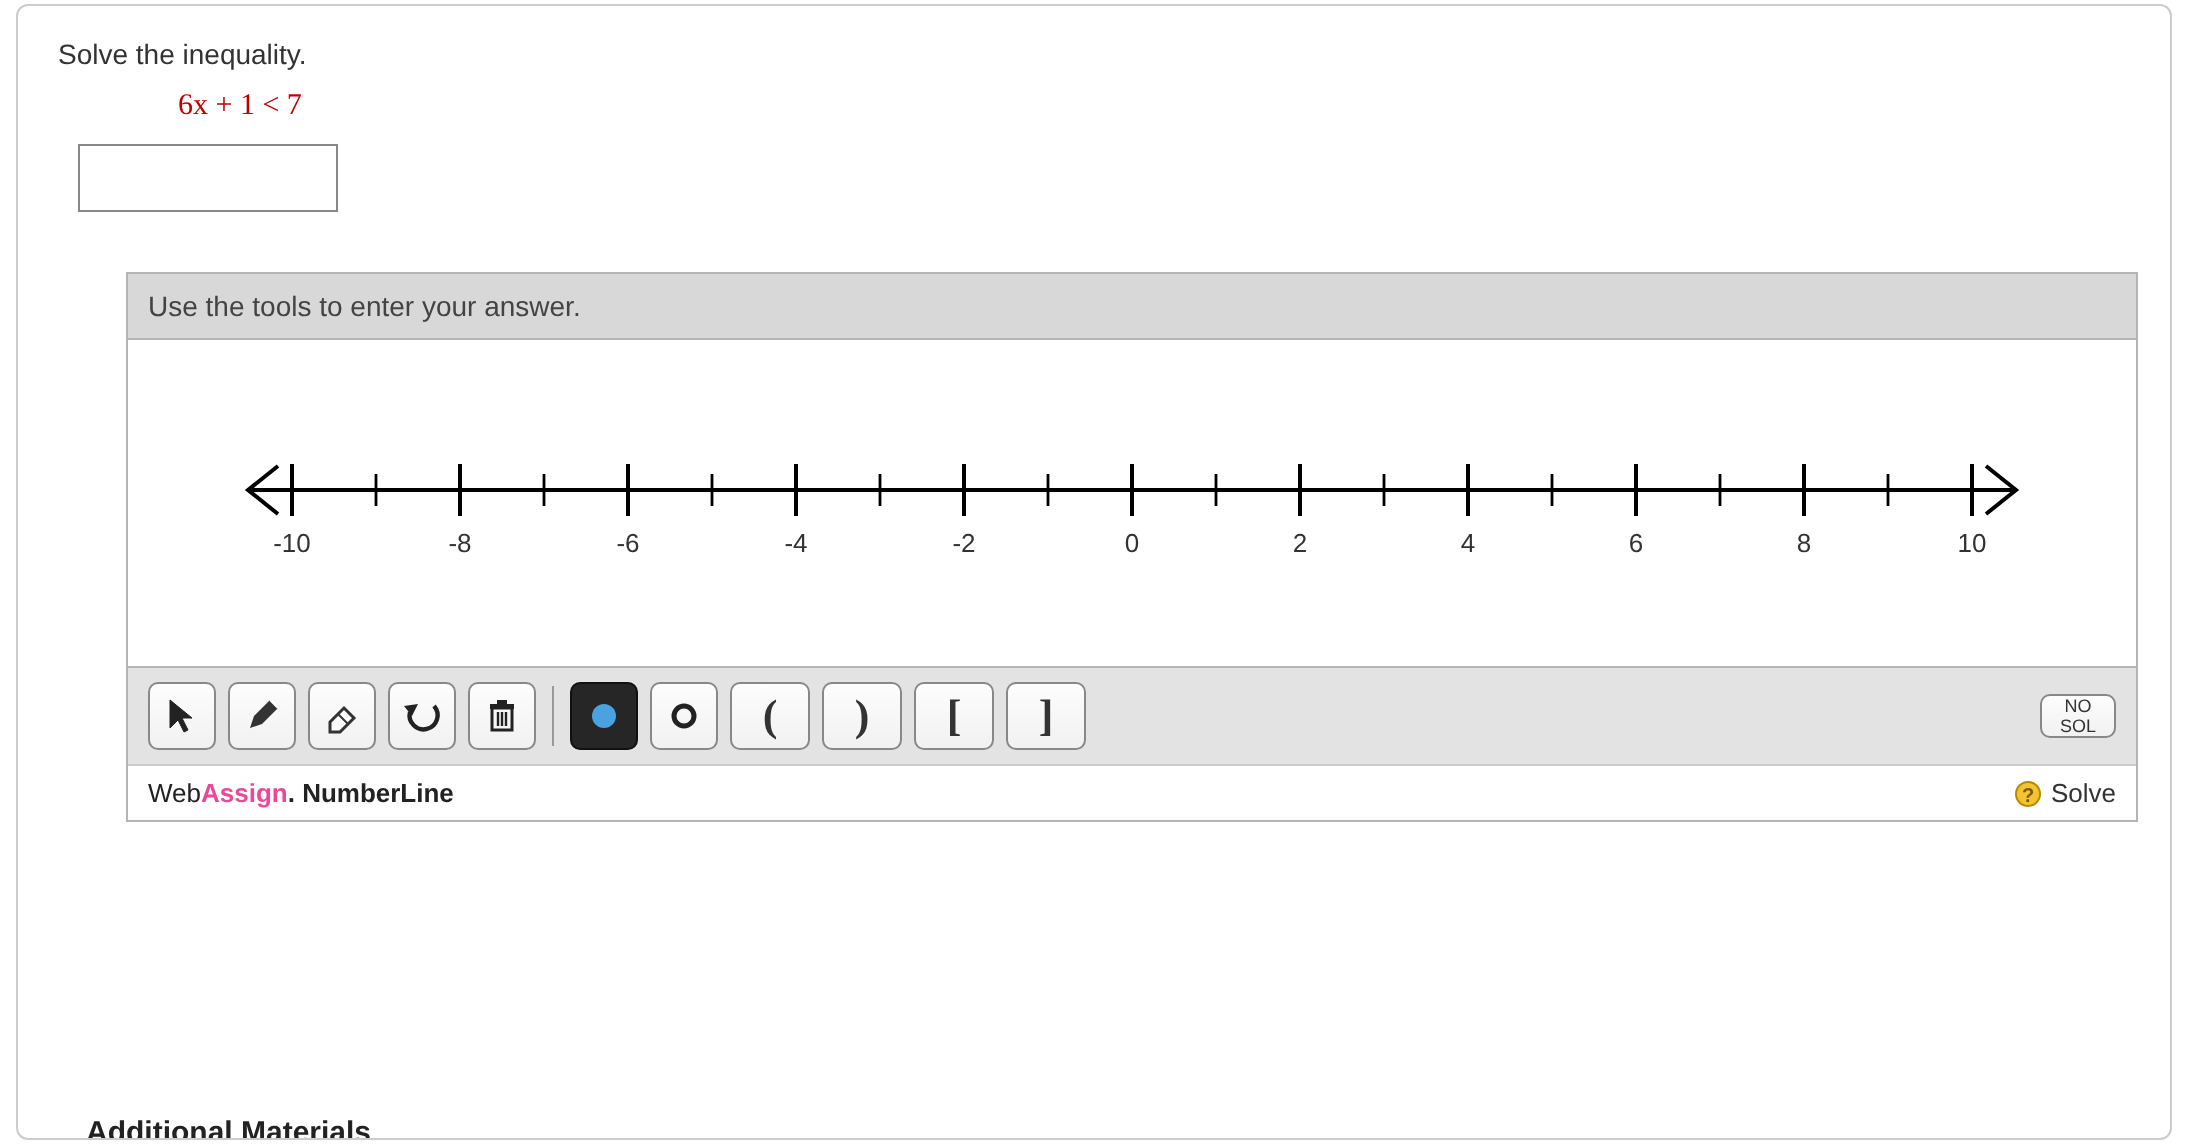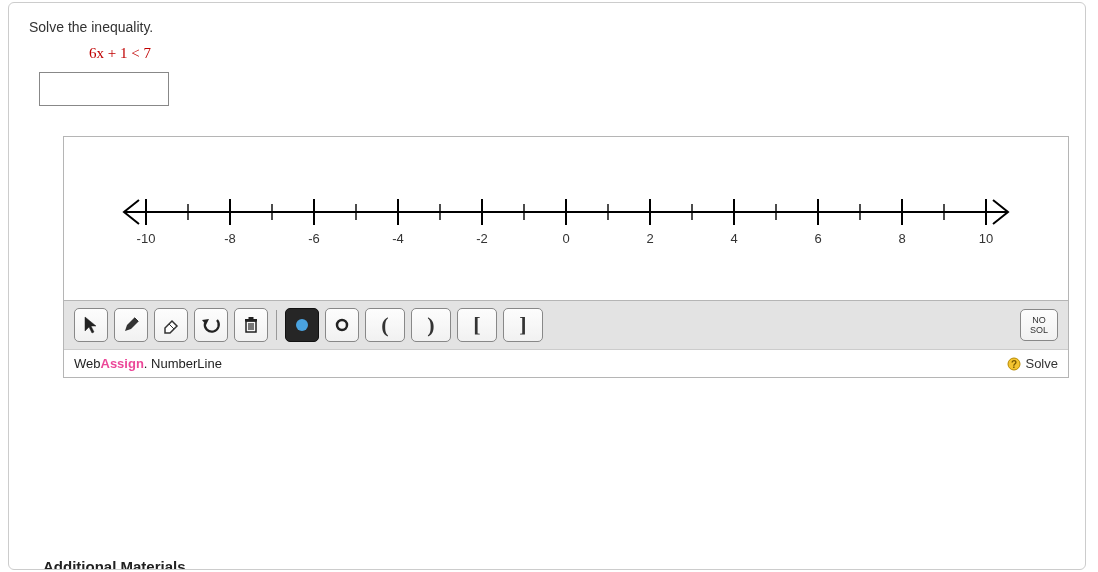--- a/index.html
+++ b/index.html
@@ -85,26 +85,26 @@
     background: #fff;
     border-top: 1px solid #ccc;
     padding: 6px 10px;
     display: flex;
     align-items: center;
     justify-content: space-between;
     font-size: 13px;
   }
   .brand { font-family: Arial, sans-serif; font-size: 13px; color:#222; }
   .brand .red { color:#ec4899; font-weight: bold; }
-  .brand .thin { font-weight: normal; }
+  .brand .thin { font-weight: bold; }
   .help { display:flex; align-items:center; gap:4px; color:#333; cursor:pointer; }
   .no-sol {
     margin-left: auto;
     width: 38px;
-    height: 32px;
+    height: 22px;
     border: 1px solid #888;
     border-radius: 5px;
     background: linear-gradient(#fdfdfd,#f1f1f1);
     display:flex; flex-direction:column; align-items:center; justify-content:center;
     font-size:9px; line-height:10px; font-family: Arial, sans-serif;
     cursor:pointer;
   }
   .cutoff {
     position: absolute;
     left: 34px;
@@ -119,20 +119,21 @@
 </head>
 <body>
 
 <div class="outer">
   <p class="prompt">Solve the inequality.</p>
   <p class="expr">6x + 1 &lt; 7</p>
   <input class="answer-box" type="text" value="" style="">
 
 
   <div class="tool-wrap">
+    <div class="tool-head">Use the tools to enter your answer.</div>
 
     <div class="canvas-area">
       <svg width="1004" height="150" viewBox="0 0 1004 150">
         <line x1="60" y1="75" x2="944" y2="75" stroke="#000" stroke-width="2"></line>
 
         <polyline points="75,63 60,75 75,87" fill="none" stroke="#000" stroke-width="2"></polyline>
 
         <polyline points="929,63 944,75 929,87" fill="none" stroke="#000" stroke-width="2"></polyline>
 
         <g id="ticks">

